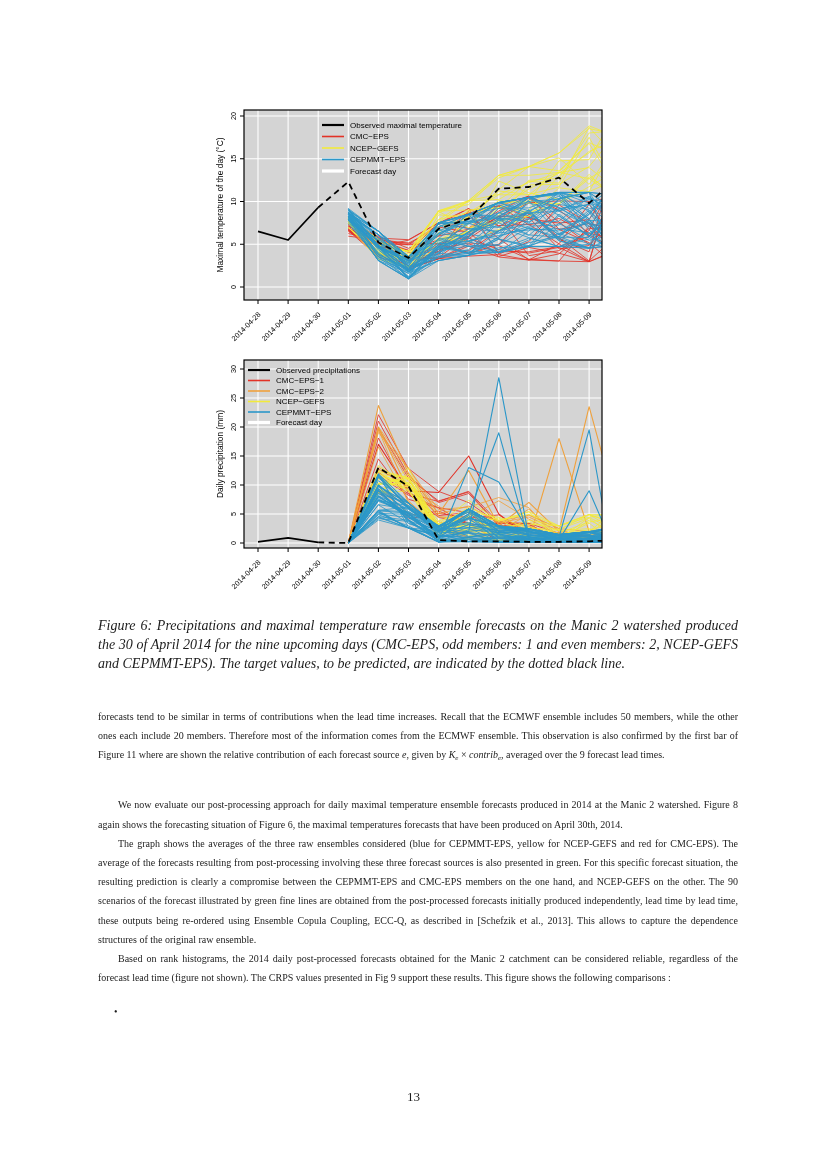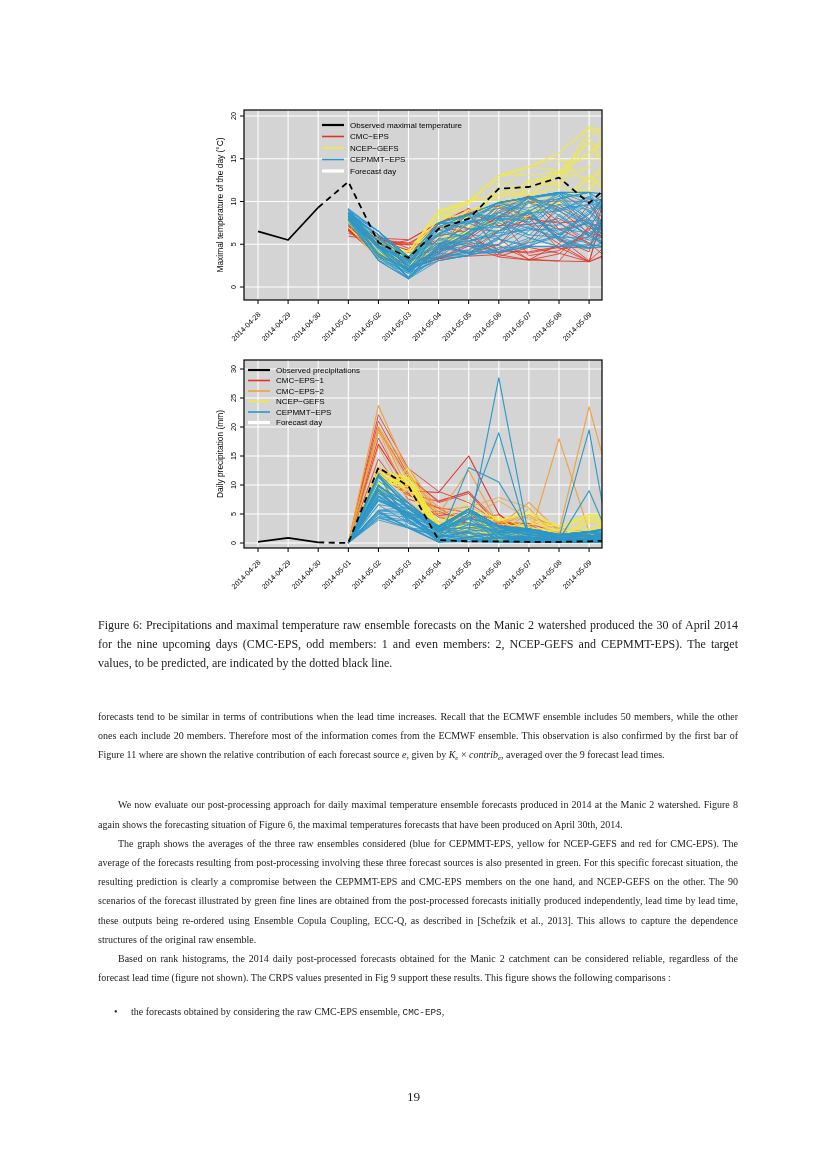--- a/index.html
+++ b/index.html
@@ -1,21 +1,21 @@
 <!DOCTYPE html>
 <html><head>
 <meta charset="utf-8">
 <style>
   html,body{margin:0;padding:0;background:#ffffff;}
   .page{position:relative;width:827px;height:1169px;background:#ffffff;overflow:hidden;
         font-family:"Liberation Serif",serif;color:#1c1c1c;}
   .chart-wrap{position:absolute;}
   .chart-wrap svg text{font-family:"Liberation Sans",sans-serif;fill:#000;}
   .caption{position:absolute;left:98px;top:616px;width:640px;
-           font-size:12px;line-height:19.2px;text-align:justify;}
+           font-size:14px;line-height:19.2px;text-align:justify;font-style:italic;}
   #article{position:absolute;left:98px;top:707px;width:640px;
            font-size:10px;line-height:19.2px;text-align:justify;}
   .para{margin:0;}
   .para.indent{text-indent:20px;}
   .para.spaced{margin-top:27px;}
   .seg-italic{font-style:italic;}
   .seg-italic-sub{font-style:italic;font-size:0.7em;vertical-align:-0.25em;}
   .seg-mono{font-family:"Liberation Mono",monospace;font-size:0.93em;}
   .bullet-item{margin-top:15px;position:relative;padding-left:33px;}
   .bullet-dot{position:absolute;left:16px;top:0;}
@@ -399,16 +399,16 @@
           <line x1="37" y1="78.5" x2="59" y2="78.5" stroke="#ffffff" stroke-width="3.2"></line>
           <text x="65" y="81.1" font-size="8">Forecast day</text>
         </g>
       </svg></div>
   <div class="caption">Figure 6: Precipitations and maximal temperature raw ensemble forecasts on the Manic 2 watershed produced the 30 of April 2014 for the nine upcoming days (CMC-EPS, odd members: 1 and even members: 2, NCEP-GEFS and CEPMMT-EPS). The target values, to be predicted, are indicated by the dotted black line.</div>
   <div id="article">
       <p class="para"><span>forecasts tend to be similar in terms of contributions when the lead time increases.  Recall that the ECMWF ensemble includes 50 members, while the other ones each include 20 members. Therefore most of the information comes from the ECMWF ensemble. This observation is also confirmed by the first bar of Figure 11 where are shown the relative contribution of each forecast source </span><span class="seg-italic">e</span><span>, given by </span><span class="seg-italic">K</span><span class="seg-italic-sub">e</span><span> × </span><span class="seg-italic">contrib</span><span class="seg-italic-sub">e</span><span>, averaged over the 9 forecast lead times.</span></p>
       <p class="para indent spaced"><span>We now evaluate our post-processing approach for daily maximal temperature ensemble forecasts produced in 2014 at the Manic 2 watershed. Figure 8 again shows the forecasting situation of Figure 6, the maximal temperatures forecasts that have been produced on April 30th, 2014.</span></p>
       <p class="para indent"><span>The graph shows the averages of the three raw ensembles considered (blue for CEPMMT-EPS, yellow for NCEP-GEFS and red for CMC-EPS). The average of the forecasts resulting from post-processing involving these three forecast sources is also presented in green. For this specific forecast situation, the resulting prediction is clearly a compromise between the CEPMMT-EPS and CMC-EPS members on the one hand, and NCEP-GEFS on the other. The 90 scenarios of the forecast illustrated by green fine lines are obtained from the post-processed forecasts initially produced independently, lead time by lead time, these outputs being re-ordered using Ensemble Copula Coupling, ECC-Q, as described in [Schefzik et al., 2013]. This allows to capture the dependence structures of the original raw ensemble.</span></p>
       <p class="para indent"><span>Based on rank histograms, the 2014 daily post-processed forecasts obtained for the Manic 2 catchment can be considered reliable, regardless of the forecast lead time (figure not shown). The CRPS values presented in Fig 9 support these results. This figure shows the following comparisons :</span></p>
-      <div class="bullet-item"><span class="bullet-dot">•</span><span><span>the forecasts obtained by considering the raw CMC-EPS ensemble, </span><span class="seg-mono">CMC-EPS</span><span>,</span></span></div>
+      <div class="bullet-item"><span class="bullet-dot">•</span></div>
     </div>
-  <div class="footer">19</div>
+  <div class="footer">13</div>
 </div>
 
 </body></html>

